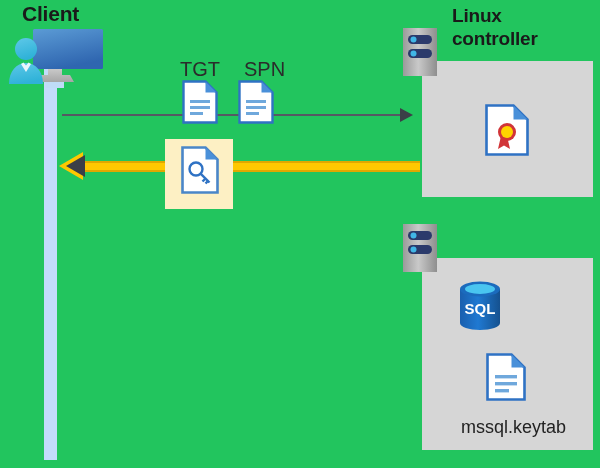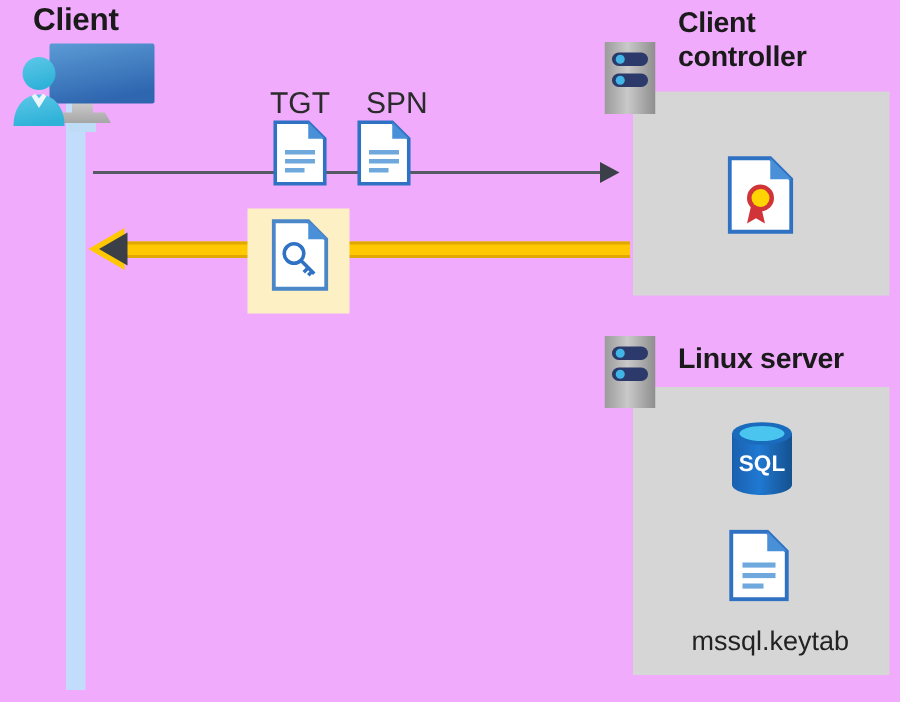--- a/index.html
+++ b/index.html
@@ -7,21 +7,21 @@
     padding: 0;
     background: #ffffff;
   }
   body {
     font-family: "Liberation Sans", sans-serif;
   }
   #canvas {
     position: relative;
     width: 600px;
     height: 468px;
-    background: #f0abfc;
+    background: #22c55e;
     overflow: hidden;
   }
   .abs { position: absolute; }
 
   
   .node-title {
     font-weight: bold;
     color: #1a1a1a;
     letter-spacing: -0.2px;
   }
@@ -120,21 +120,21 @@
 
   
   .doc-icon { }
   #tgt-doc { left: 182px; top: 80px; }
   #spn-doc { left: 238px; top: 80px; }
   #ticket-doc { left: 181px; top: 146px; }
   #cert-doc { left: 485px; top: 104px; }
   #keytab-doc { left: 486px; top: 353px; }
 
   
-  #sql-icon { left: 484px; top: 280px; text-align: center; }
+  #sql-icon { left: 456px; top: 280px; text-align: center; }
 
   
   #client-icon { left: 8px; top: 27px; }
 </style>
 </head>
 <body>
 
 <div id="canvas">
 
   <div class="abs" id="client-lifeline"></div>
@@ -233,21 +233,21 @@
         </linearGradient>
       </defs>
       <rect x="0" y="0" width="34" height="48" fill="url(#rackGrad)"></rect>
       <rect x="5" y="7" width="24" height="9" rx="4.5" fill="#2b3a6b"></rect>
       <circle cx="10.5" cy="11.5" r="3" fill="#41b6e6"></circle>
       <rect x="5" y="21" width="24" height="9" rx="4.5" fill="#2b3a6b"></rect>
       <circle cx="10.5" cy="25.5" r="3" fill="#41b6e6"></circle>
     </svg>
   </div>
 
-  <div class="abs node-title" id="dc-title">Client controller</div>
+  <div class="abs node-title" id="dc-title">Linux controller</div>
 
   <div class="abs" id="cert-doc">
     <svg width="44" height="52" viewBox="0 0 44 52">
       <path d="M1.5 1.5 h27 l14 14 v35 h-41 z" fill="#ffffff" stroke="#2f72c4" stroke-width="2.6"></path>
       <path d="M28.5 1.5 l14 14 h-14 z" fill="#4a90d9"></path>
       <path d="M16 32 l-3 13 l6 -3.5 l6 3.5 l-3 -13 z" fill="#d13438"></path>
       <circle cx="22" cy="28" r="9" fill="#d13438"></circle>
       <circle cx="22" cy="28" r="6" fill="#ffd400"></circle>
     </svg>
   </div>
@@ -255,21 +255,20 @@
   <div class="abs rack" id="linux-rack">
     <svg width="34" height="48" viewBox="0 0 34 48">
       <rect x="0" y="0" width="34" height="48" fill="url(#rackGrad)"></rect>
       <rect x="5" y="7" width="24" height="9" rx="4.5" fill="#2b3a6b"></rect>
       <circle cx="10.5" cy="11.5" r="3" fill="#41b6e6"></circle>
       <rect x="5" y="21" width="24" height="9" rx="4.5" fill="#2b3a6b"></rect>
       <circle cx="10.5" cy="25.5" r="3" fill="#41b6e6"></circle>
     </svg>
   </div>
 
-  <div class="abs node-title" id="linux-title">Linux server</div>
 
   <div class="abs" id="sql-icon">
     <svg width="48" height="52" viewBox="0 0 48 52">
       <defs>
         <linearGradient id="sqlBody" x1="0" y1="0" x2="1" y2="0">
           <stop offset="0%" stop-color="#1a5fae"></stop>
           <stop offset="45%" stop-color="#1f79d2"></stop>
           <stop offset="100%" stop-color="#15518f"></stop>
         </linearGradient>
       </defs>

